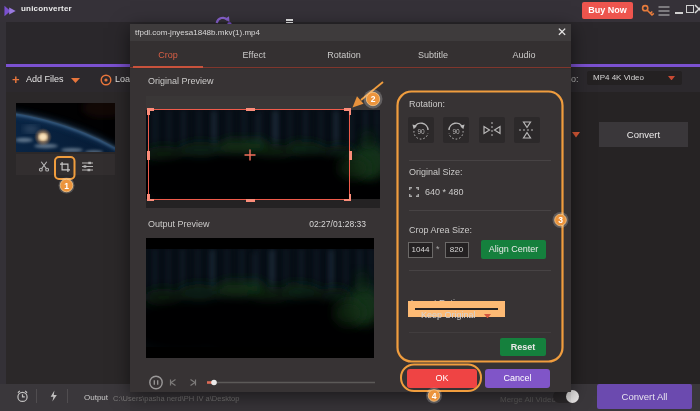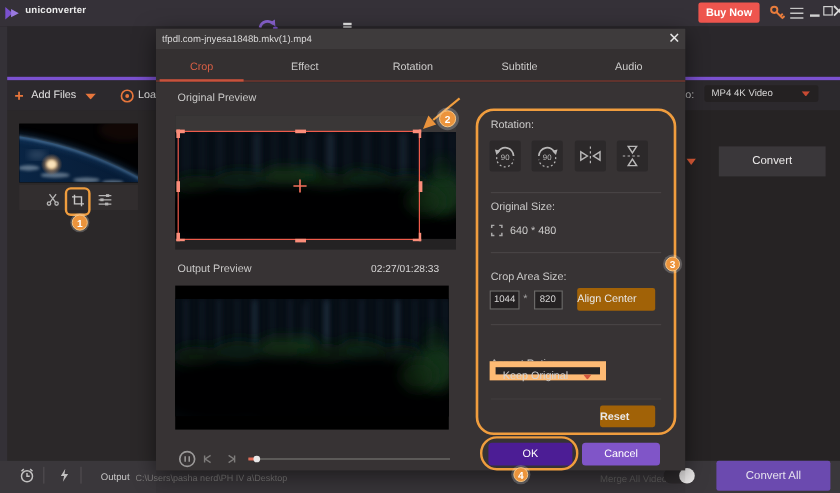--- a/index.html
+++ b/index.html
@@ -49,28 +49,28 @@
   #outbox { position:absolute; left:16px; top:214px; width:228px; height:120px; background:#000; }
 
   
   #croprect { position:absolute; left:18px; top:85px; width:202px; height:91px; border:1.5px solid #ef5b4b; }
   .hdl { position:absolute; background:#fb8d7a; }
 
   
   .rotbtn { position:absolute; top:93px; width:26px; height:26px; background:#2c292a; border-radius:2px; }
   .inpbox { position:absolute; width:25px; height:16px; background:#242122; border:1px solid #6b6968;
      color:#d8d7d7; font-size:8px; text-align:center; line-height:14px; }
-  .graybtn { position:absolute; background:#a16207; border-radius:2px; color:#e9e8e8; font-size:8.5px; text-align:left; }
+  .graybtn { position:absolute; background:#15803d; border-radius:2px; color:#e9e8e8; font-size:8.5px; text-align:center; }
   #dropKeep { position:absolute; left:278px; top:277px; width:97px; height:16px; background:#282525;
-     border:5px solid #fdba74; color:#d5d4d4; font-size:9px; line-height:14px; padding-left:6px; }
+     border:7px solid #fdba74; color:#d5d4d4; font-size:9px; line-height:14px; padding-left:6px; }
   #applyall { position:absolute; left:276px; top:314px; width:87px; height:18px; background:#343031; border-radius:2px;
      color:#7b7979; font-size:9px; text-align:center; line-height:18px; }
   #resetbtn { left:370px; top:314px; width:46px; height:18px; line-height:18px; font-size:9px; font-weight:bold; }
   #aligncenter { left:351px; top:216px; width:65px; height:19px; line-height:19px; font-size:9px; }
-  .purp { position:absolute; top:345px; height:19px; background:#4c1d95; border-radius:3px;
+  .purp { position:absolute; top:345px; height:19px; background:#ef4444; border-radius:3px;
      color:#fff; font-size:9px; text-align:center; line-height:19px; }
 
   #annot { position:absolute; inset:0; z-index:50; }
 </style>
 </head>
 <body>
 <div id="stage">
 
   <div id="app">
     <div id="titlebar">

